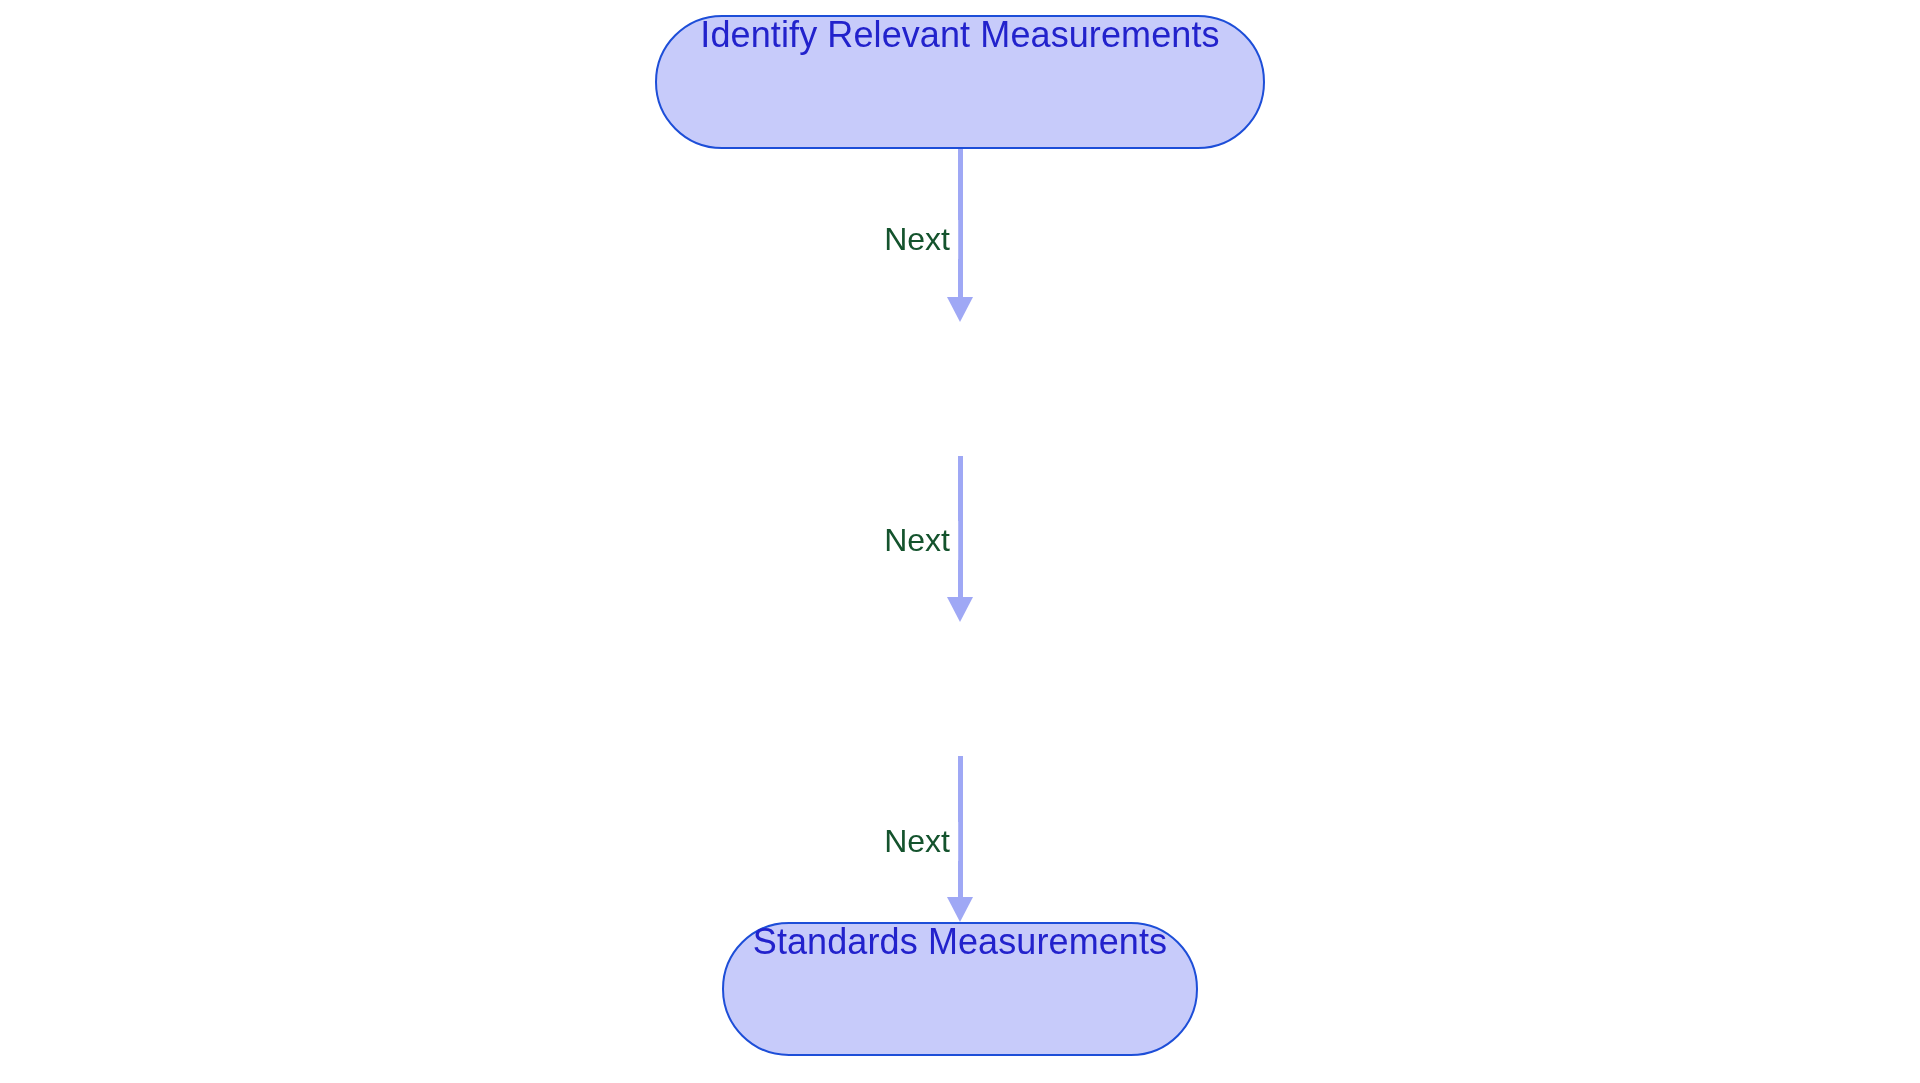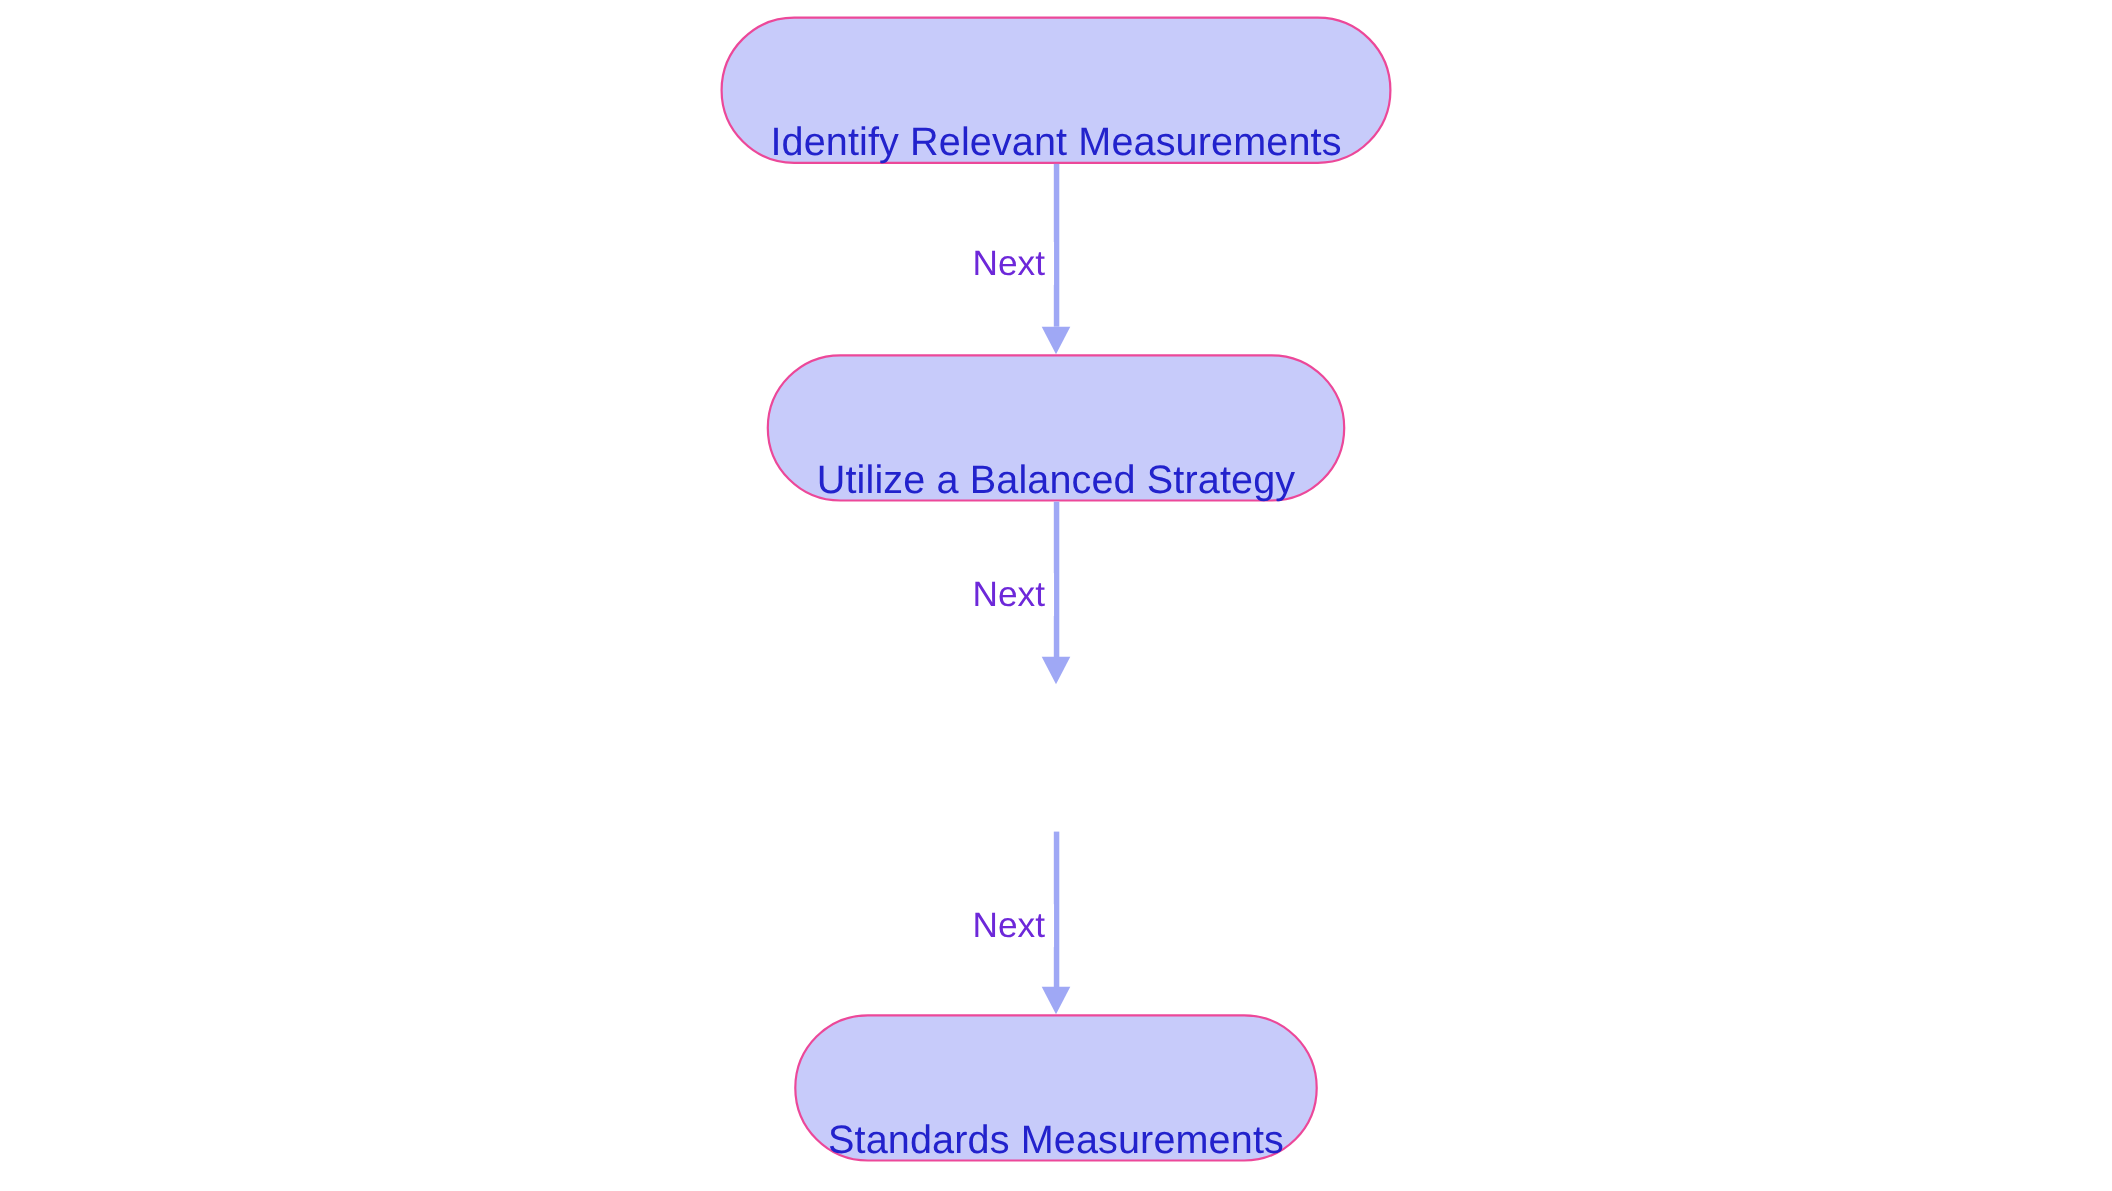--- a/index.html
+++ b/index.html
@@ -19,24 +19,24 @@
     width: 1920px;
     height: 1083px;
     background: #ffffff;
   }
 
   
   .node {
     position: absolute;
     box-sizing: border-box;
     display: flex;
-    align-items: flex-end;
+    align-items: flex-start;
     justify-content: center;
     background: #c7cbfa;
-    border: 2px solid #ec4899;
+    border: 2px solid #1d4ed8;
     border-radius: 9999px;
     height: 134px;
     top: 0;
     left: 0;
   }
   .node-label {
     font-family: "Liberation Sans", sans-serif;
     font-size: 36px;
     font-weight: 400;
     color: #2222cc;
@@ -69,21 +69,21 @@
     left: 947px;
     border-left: 13px solid transparent;
     border-right: 13px solid transparent;
     border-top: 25px solid #9fa8f5;
   }
   .edge-label {
     position: absolute;
     font-family: "Liberation Sans", sans-serif;
     font-size: 32px;
     font-weight: 400;
-    color: #6d28d9;
+    color: #14532d;
     background: #ffffff;
     padding: 2px 8px;
     white-space: nowrap;
     line-height: 1.1;
     transform: translateX(-50%);
     left: 960px;
   }
 
   
   #edge-1-line      { top: 149px; height: 148px; }
@@ -108,23 +108,20 @@
   <div class="node" id="node-1">
     <span class="node-label">Identify Relevant Measurements</span>
   </div>
 
   <div class="edge">
     <div class="edge-line" id="edge-1-line"></div>
     <div class="edge-arrowhead" id="edge-1-arrowhead"></div>
     <div class="edge-label" id="edge-1-label">Next</div>
   </div>
 
-  <div class="node" id="node-2">
-    <span class="node-label">Utilize a Balanced Strategy</span>
-  </div>
 
   <div class="edge">
     <div class="edge-line" id="edge-2-line"></div>
     <div class="edge-arrowhead" id="edge-2-arrowhead"></div>
     <div class="edge-label" id="edge-2-label">Next</div>
   </div>
 
 
   <div class="edge">
     <div class="edge-line" id="edge-3-line"></div>

